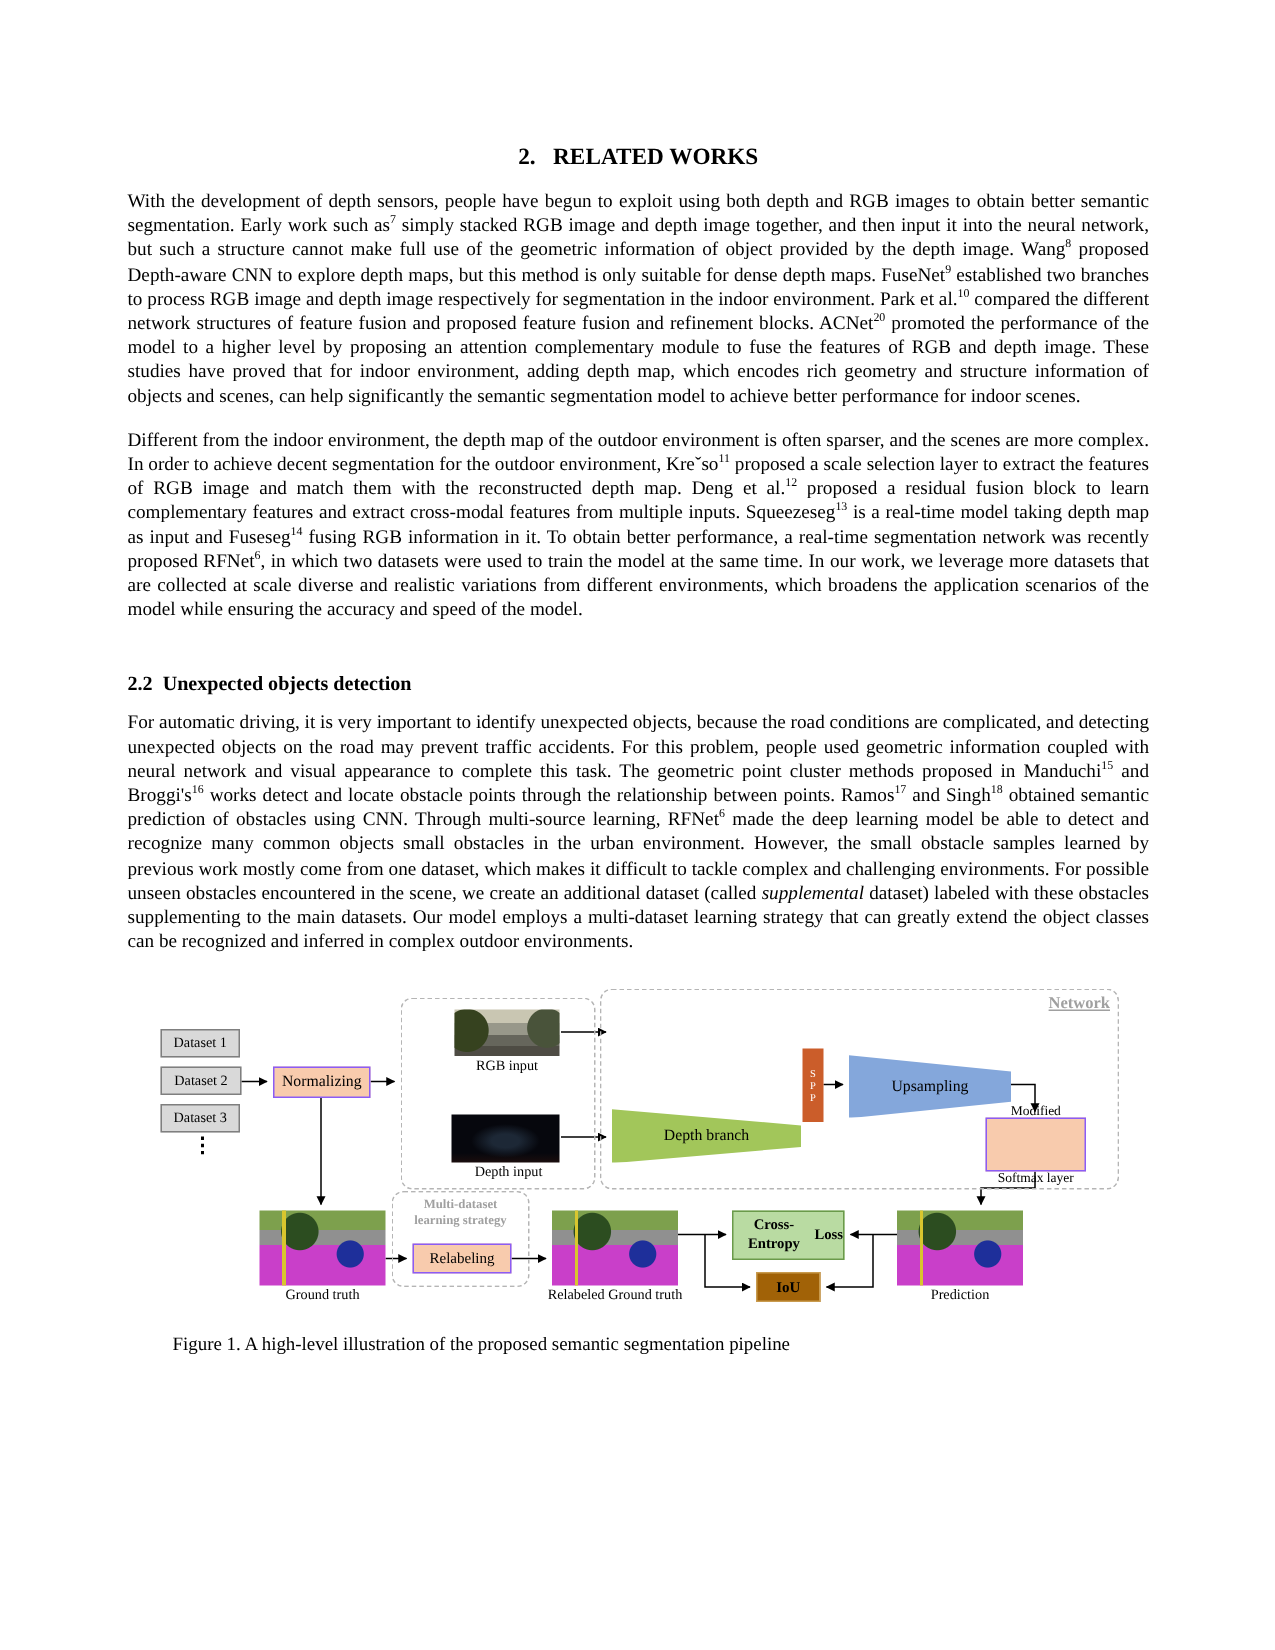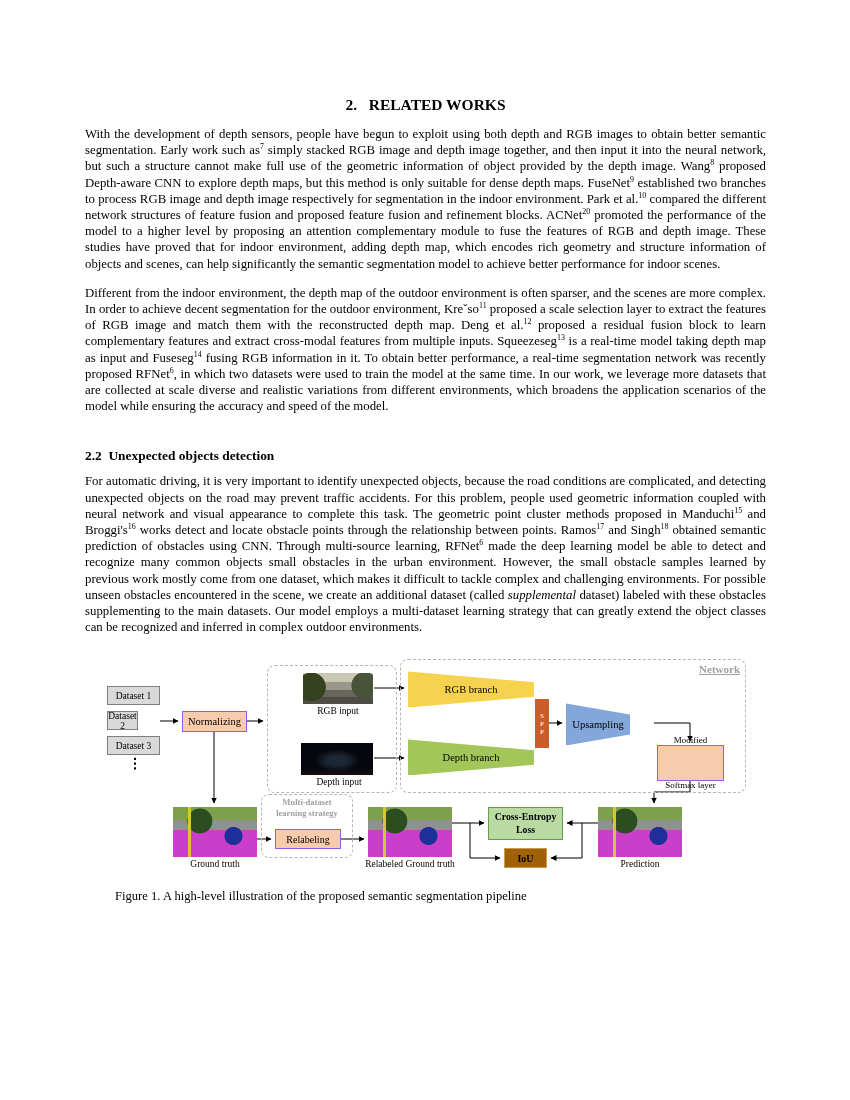--- a/index.html
+++ b/index.html
@@ -20,21 +20,21 @@
   .dbox { position:absolute; box-sizing:border-box; display:flex; align-items:center; justify-content:center; text-align:center; }
   .dashed { border:1px dashed #b5b5b5; border-radius:8px; }
   .dataset { background:#d9d9d9; border:1px solid #7f7f7f; font-size:9.5px; }
   .peach { background:#f8cbad; border:1px solid #8b5cf6; }
   .trap { color:#000; }
   .trap.yellow { background:#f6d24e; clip-path:polygon(0 0,100% 30%,100% 70%,0 100%); font-size:10.5px; }
   .trap.green  { background:#a2c65a; clip-path:polygon(0 0,100% 30%,100% 70%,0 100%); font-size:10.5px; }
   .trap.blue   { background:#84a7db; clip-path:polygon(0 0,100% 26%,100% 74%,0 100%); font-size:10.5px; }
   .spp { background:#cb5d2a; color:#fff; font-size:7px; line-height:1.15; flex-direction:column; }
   .softmax { font-size:9px; line-height:1.3; flex-direction:column;gap:34px; }
-  .ce { background:#b9dba2; border:1px solid #6a9a4a; font-weight:bold; font-size:9.8px; line-height:1.3; flex-direction:column; }
+  .ce { background:#b9dba2; border:1px solid #6a9a4a; font-weight:bold; font-size:9.8px; line-height:1.3; flex-direction:row; }
   .iou { background:#a16207; border:1px solid #c99b4e; font-weight:bold; font-size:10px; }
   .img-label { position:absolute; font-size:9.5px; text-align:center; }
   .gray-label { position:absolute; color:#a0a0a0; font-weight:bold; }
   .ellipsis { position:absolute; font-size:14px; font-weight:bold; }
 
   .thumb { position:absolute; }
   .thumb.rgb {
     background:
       radial-gradient(circle at 12% 45%, #36421f 0 22%, rgba(0,0,0,0) 23%),
       radial-gradient(circle at 88% 40%, #49533a 0 20%, rgba(0,0,0,0) 21%),
@@ -97,39 +97,38 @@
       <div class="dbox dashed" style="left:182px; top:6px; width:130px; height:128px;"></div>
       <div class="dbox dashed" style="left:315px; top:0; width:346px; height:134px;"></div>
       <div class="gray-label" style="left:575px; top:4px; width:80px; text-align:right; font-size:11px;text-decoration:underline;">Network</div>
       <div class="dbox dashed" style="left:176px; top:135px; width:92px; height:64px;"></div>
       <div class="gray-label" style="left:176px; top:138px; width:92px; text-align:center; font-size:8.5px; line-height:1.25;">
         <div>Multi-dataset</div>
         <div>learning strategy</div>
       </div>
 
       <div class="dbox dataset" style="left:22px; top:27px; width:53px; height:19px;">Dataset 1</div>
-      <div class="dbox dataset" style="left:22px; top:52px; width:31px; height:19px;">Dataset 2</div>
+      <div class="dbox dataset" style="left:22px; top:52px; width:54px; height:19px;">Dataset 2</div>
       <div class="dbox dataset" style="left:22px; top:77px; width:53px; height:19px;">Dataset 3</div>
       <div class="ellipsis" style="left:43px; top:96px;">⋮</div>
 
       <div class="dbox peach" style="left:97px; top:52px; width:65px; height:21px; font-size:10.5px;">Normalizing</div>
 
       <div class="thumb rgb" style="left:218px; top:14px; width:70px; height:31px;"></div>
       <div class="img-label" style="left:203px; top:47px; width:100px;">RGB input</div>
       <div class="thumb depth" style="left:216px; top:84px; width:72px; height:32px;"></div>
       <div class="img-label" style="left:204px; top:118px; width:100px;">Depth input</div>
 
-      <div class="dbox trap yellow" style="left:323px; top:12px; width:126px; height:36px;">RGB branch</div>
       <div class="dbox trap green" style="left:323px; top:80px; width:126px; height:36px;">Depth branch</div>
       <div class="dbox spp" style="left:450px; top:40px; width:14px; height:49px;">
         <span>S</span>
         <span>P</span>
         <span>P</span>
       </div>
-      <div class="dbox trap blue" style="left:481px; top:44px; width:64px; height:42px;">Upsampling</div>
+      <div class="dbox trap blue" style="left:481px; top:44px; width:108px; height:42px;">Upsampling</div>
       <div class="dbox peach softmax" style="left:572px; top:86px; width:67px; height:36px;">
         <div>Modified</div>
         <div>Softmax layer</div>
       </div>
 
       <div class="thumb seg" style="left:88px; top:148px; width:84px; height:50px;"></div>
       <div class="img-label" style="left:88px; top:200px; width:84px;">Ground truth</div>
 
       <div class="dbox peach" style="left:190px; top:170px; width:66px; height:20px; font-size:10px;">Relabeling</div>
 

